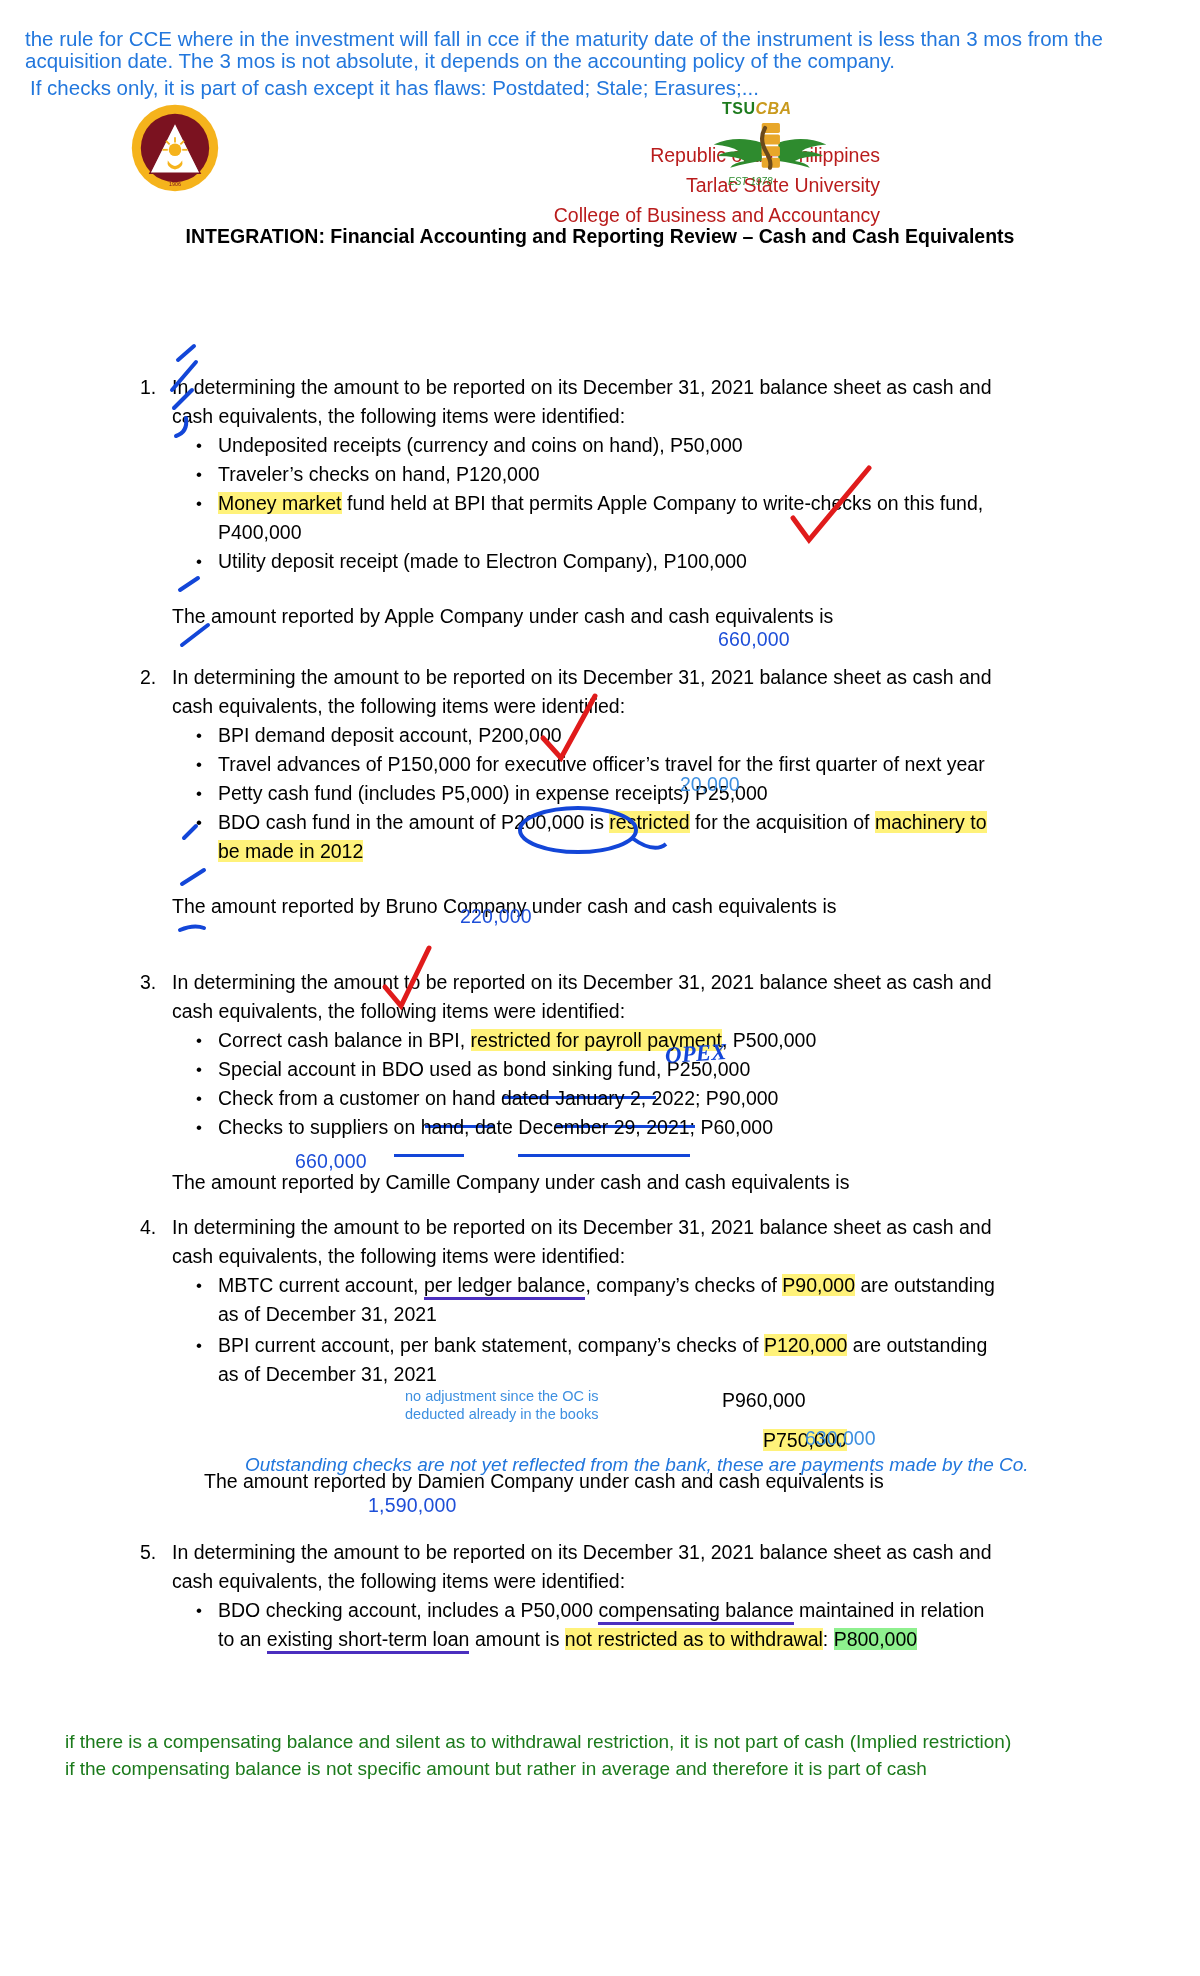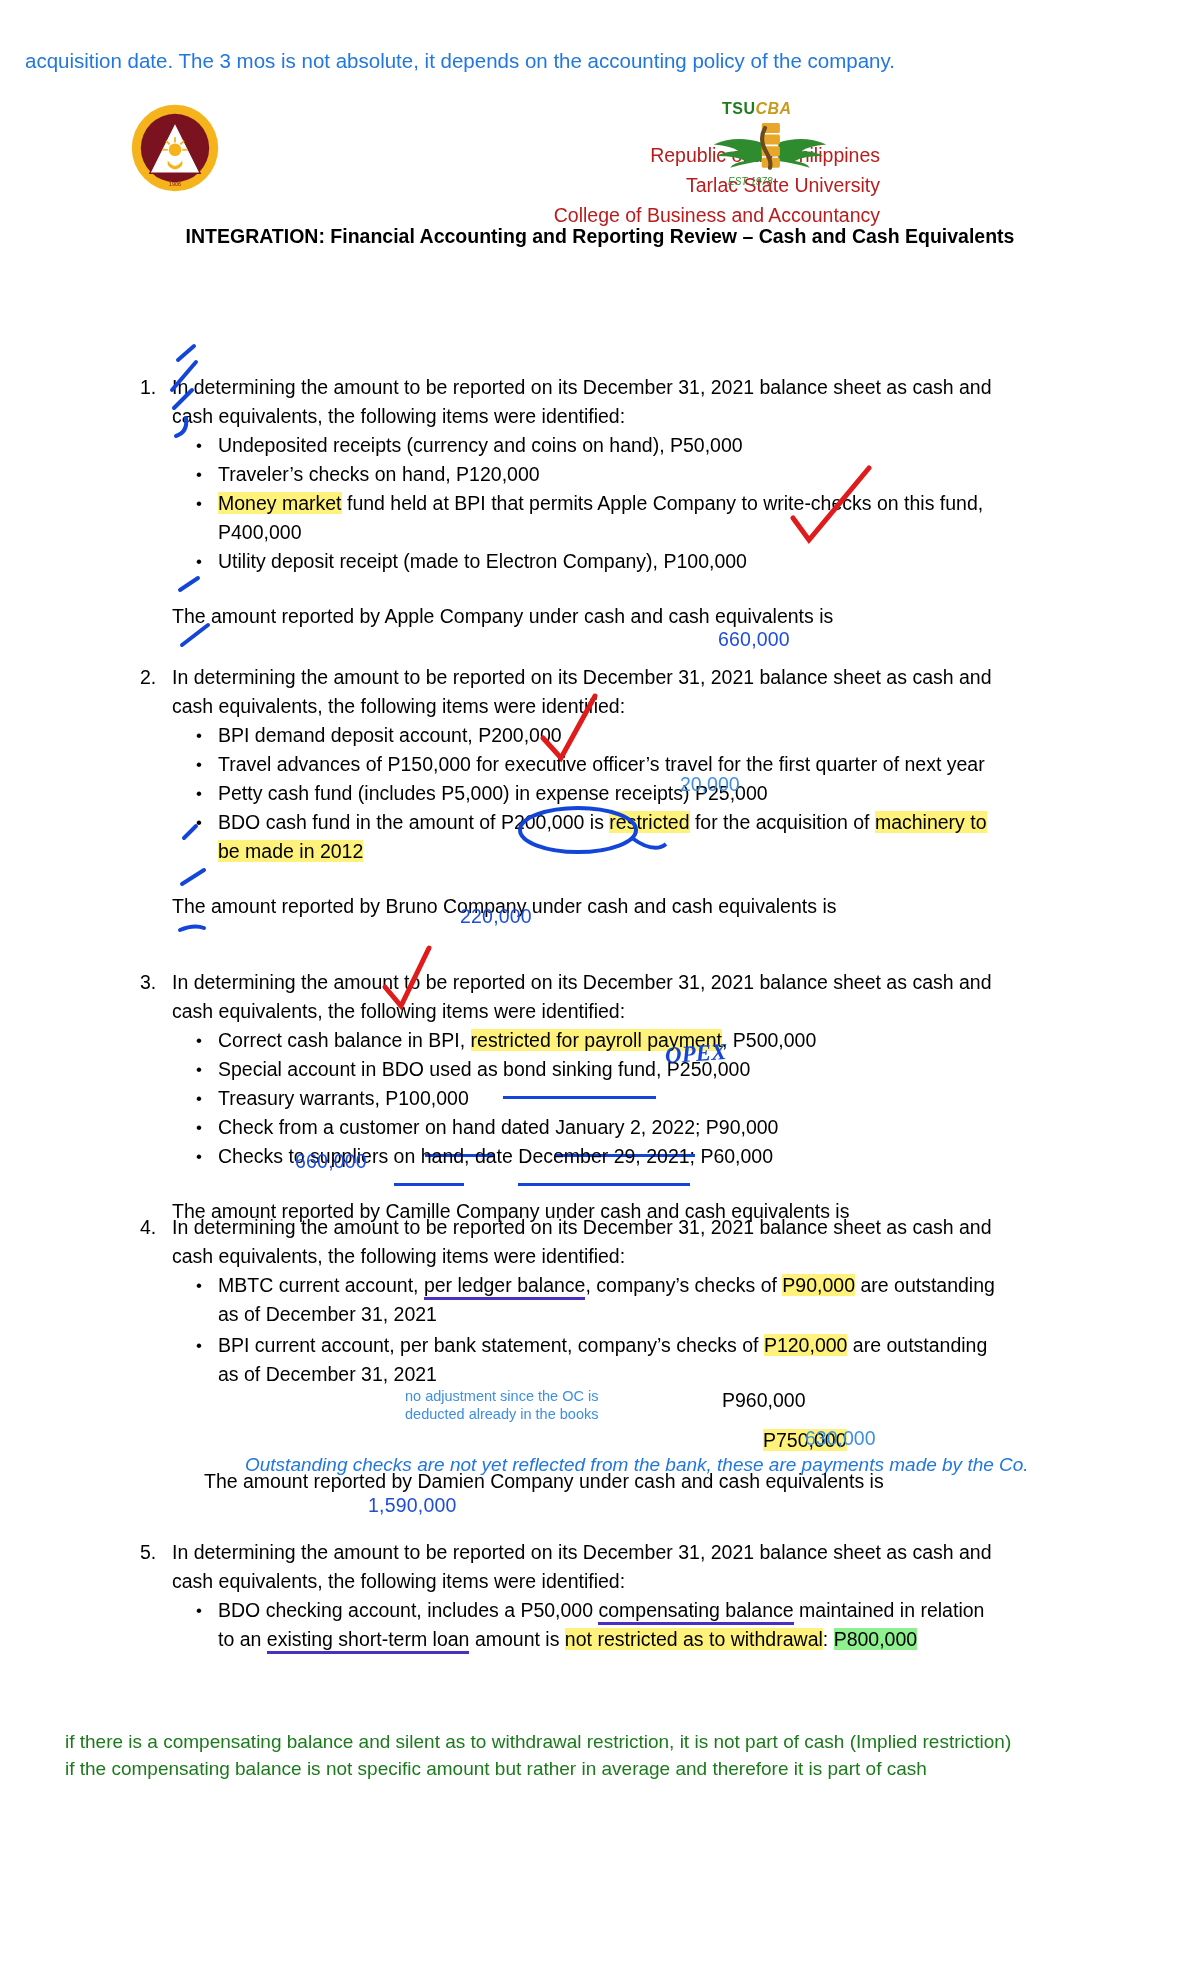--- a/index.html
+++ b/index.html
@@ -157,21 +157,23 @@
     position: absolute;
     font-size: 19.5px;
     color: #000;
   }
 </style>
 </head>
 <body>
 
 <div id="page">
 
+  <div class="note-blue" style="left:25px; top:24px; width:1150px;">the rule for CCE where in the investment will fall in cce if the maturity date of the instrument is less than 3 mos from the</div>
   <div class="note-blue" style="left:25px; top:46px; width:1150px;">acquisition date. The 3 mos is not absolute, it depends on the accounting policy of the company.</div>
+  <div class="note-blue" style="left:30px; top:73px; width:1150px;">If checks only, it is part of cash except it has flaws: Postdated; Stale; Erasures;...</div>
 
   <svg class="logo-tsu" viewBox="0 0 100 100">
     <circle cx="50" cy="50" r="48" fill="#F5B31C"></circle>
     <circle cx="50" cy="50" r="38" fill="#7B1220"></circle>
     <path d="M50 22 L78 78 L22 78 Z" fill="#ffffff" stroke="#7B1220" stroke-width="1.5"></path>
     <circle cx="50" cy="52" r="7" fill="#F5B31C"></circle>
     <g stroke="#F5B31C" stroke-width="2">
       <line x1="50" y1="38" x2="50" y2="44"></line>
       <line x1="40" y1="42" x2="44" y2="46"></line>
       <line x1="60" y1="42" x2="56" y2="46"></line>
@@ -260,21 +262,20 @@
     <div class="q-row">
       <div class="q-num">3.</div>
       <div class="q-stem">
         <div>In determining the amount to be reported on its December 31, 2021 balance sheet as cash and</div>
         <div>cash equivalents, the following items were identified:</div>
       </div>
     </div>
     <ul class="bullets">
       <li><span>Correct cash balance in BPI, </span><span class="hl-yellow">restricted for payroll payment</span><span>, P500,000</span></li>
       <li><span>Special account in BDO used as </span><span class="ul-blue">bond sinking fund</span><span>, P250,000</span></li>
-      <li>Treasury warrants, P100,000</li>
       <li><span>Check from a customer </span><span class="ul-blue">on hand</span><span> dated </span><span class="ul-blue">January 2, 2022</span><span>; P90,000</span></li>
       <li><span>Checks to suppliers </span><span class="ul-blue">on hand</span><span>, date </span><span class="ul-blue">December 29, 2021</span><span>; P60,000</span></li>
     </ul>
     <div class="closing" style="margin-top:26px;">The amount reported by Camille Company under cash and cash equivalents is</div>
   </div>
   <div style="position:absolute;left:665px;top:1041px;color:#1346D8;font-size:23px;font-weight:bold;font-style:italic;font-family:'Liberation Serif',serif;transform:rotate(-4deg);">OPEX</div>
   <div class="ans-green" style="left:295px; top:1150px;">660,000</div>
 
   <div class="q" style="top:1213px;">
     <div class="q-row">

